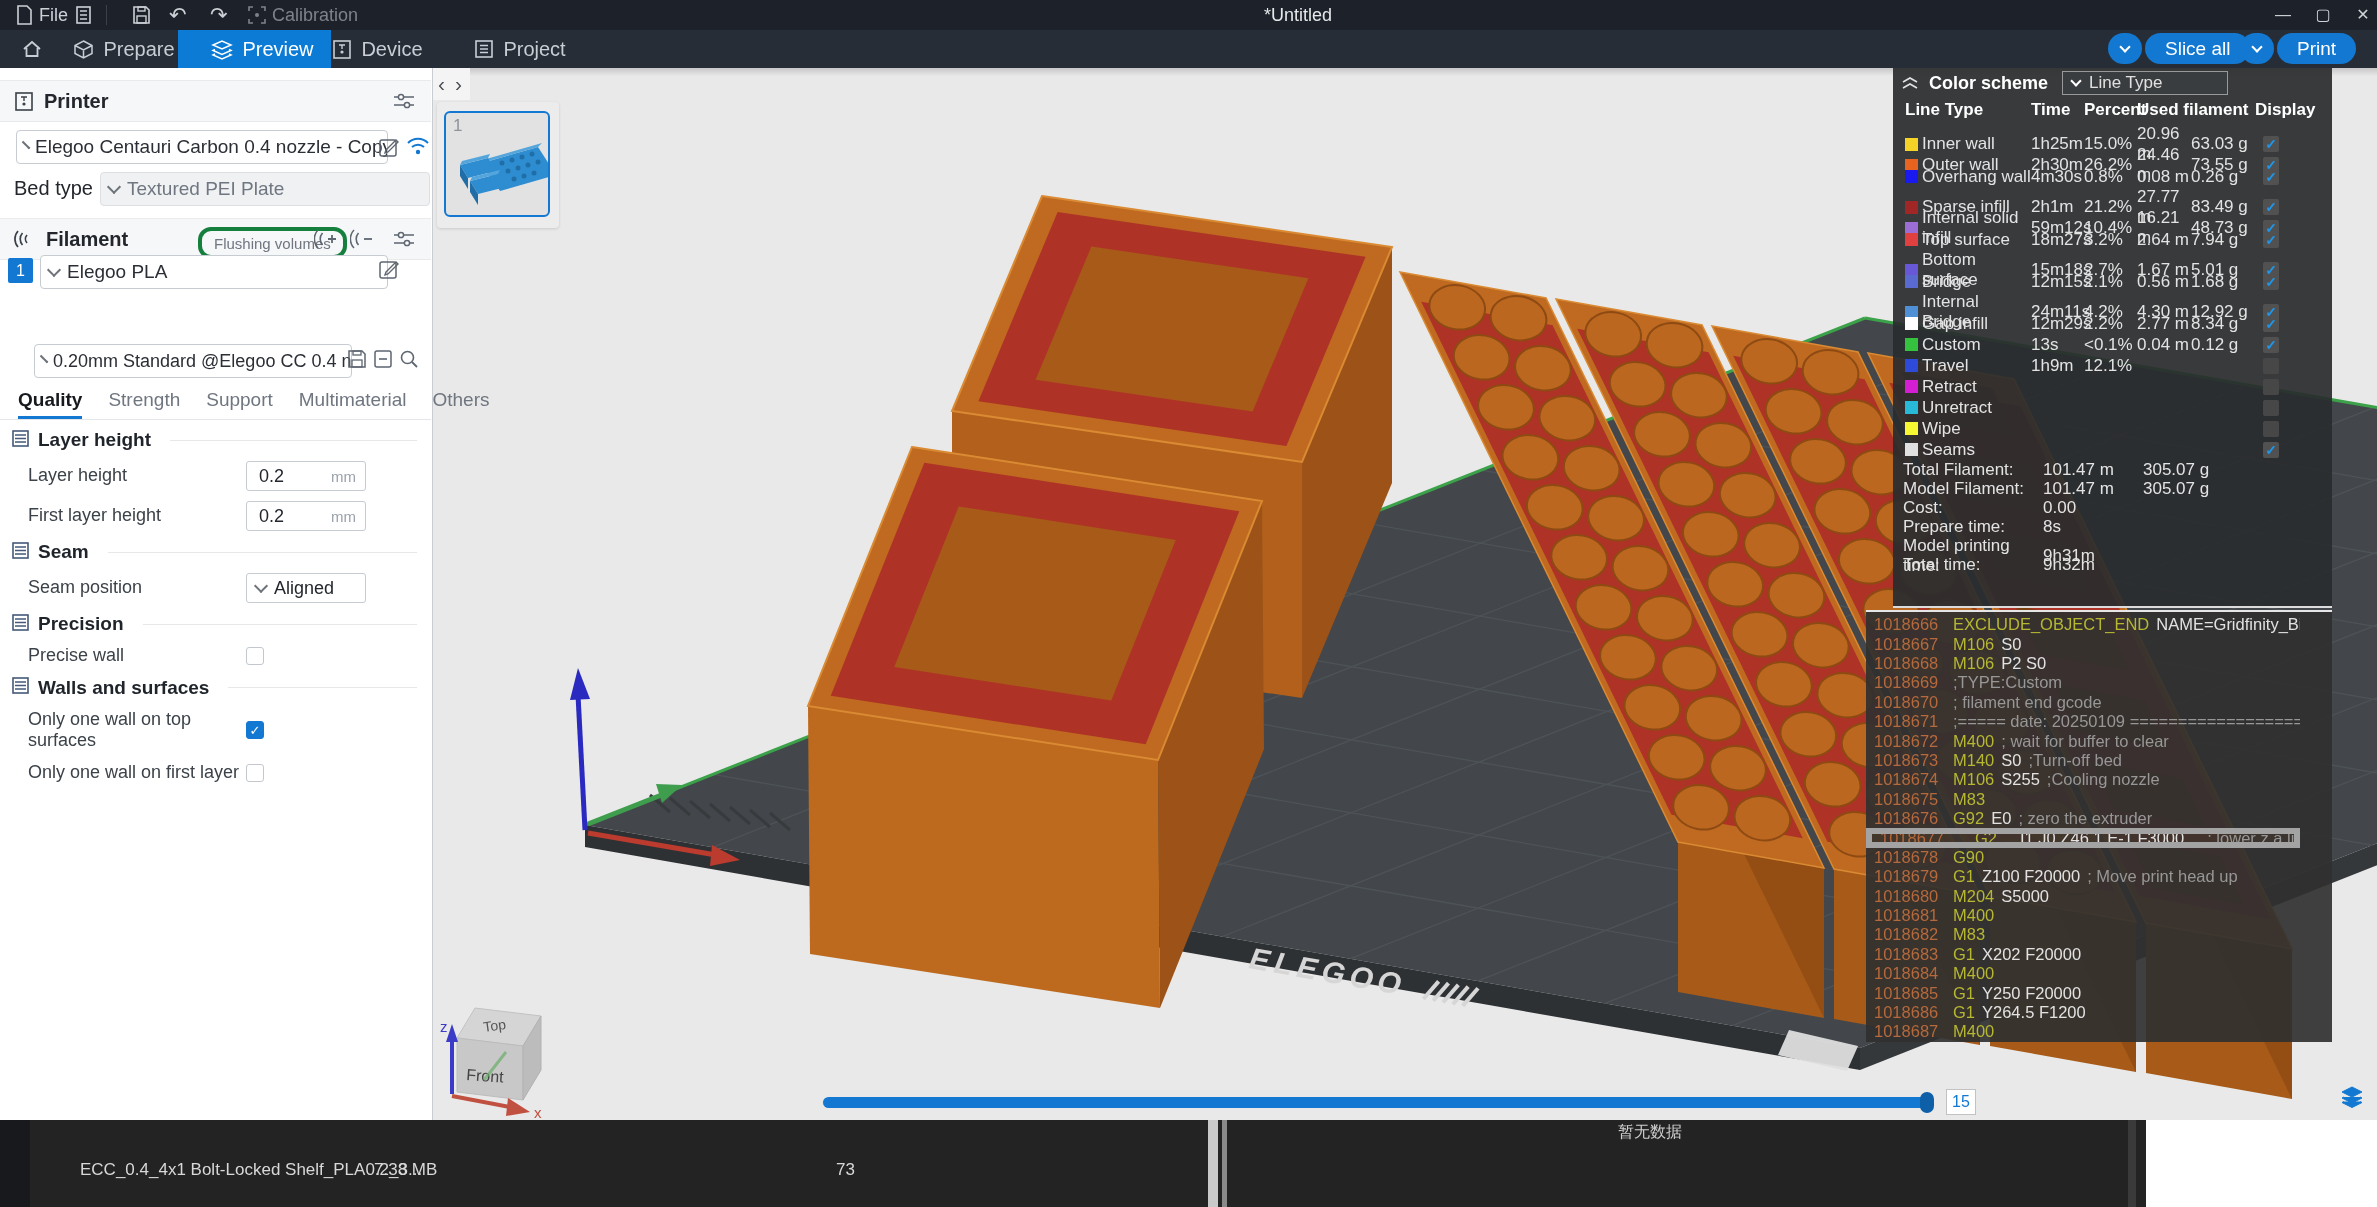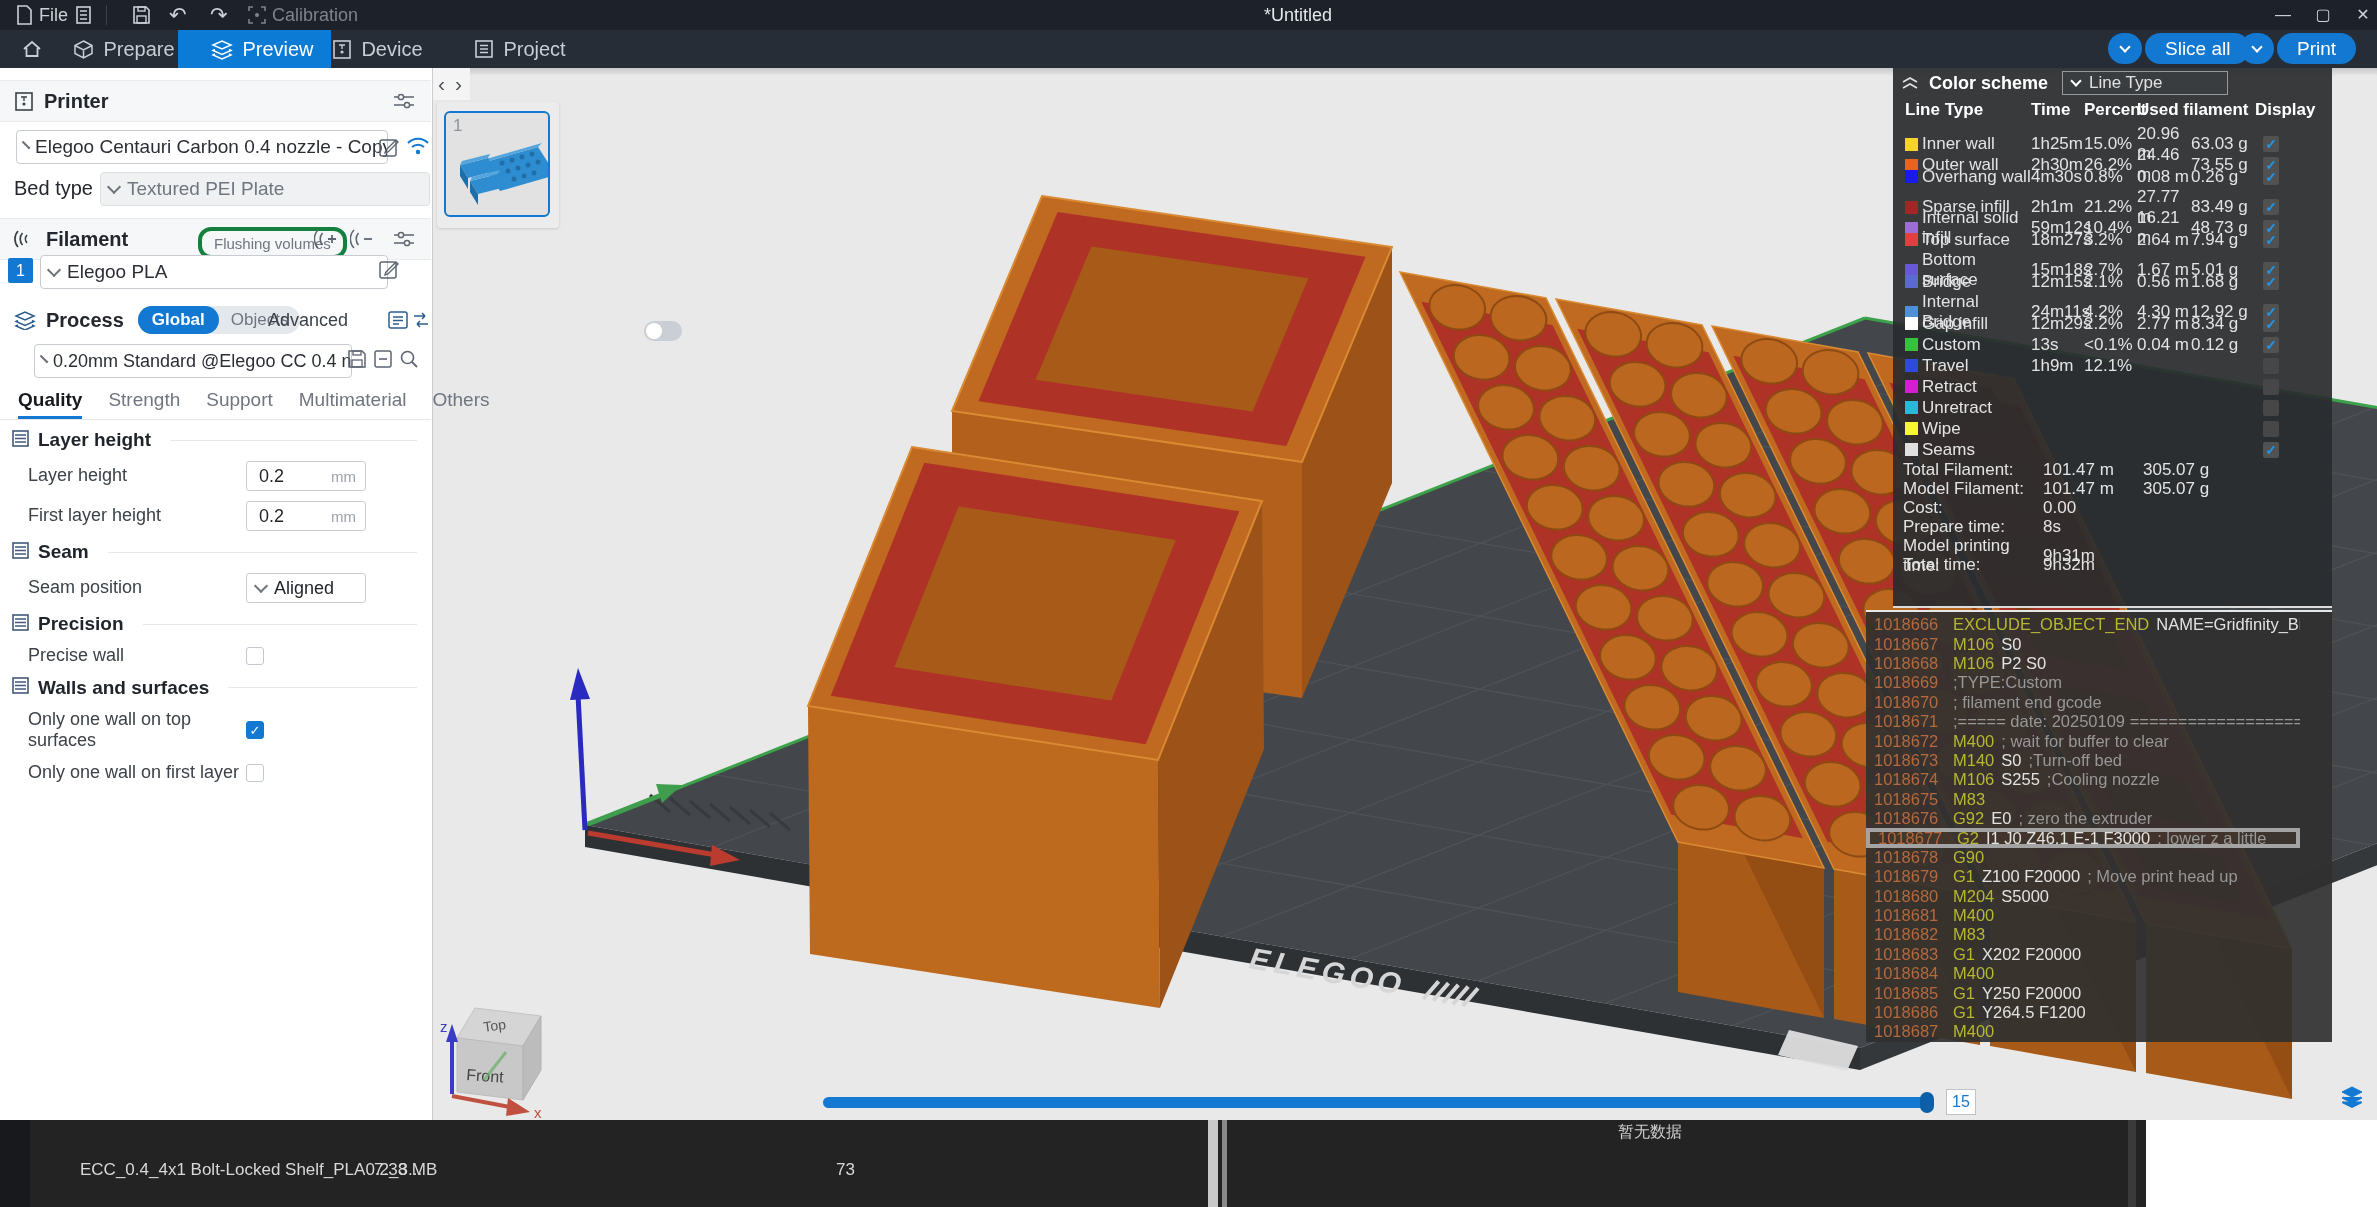--- a/index.html
+++ b/index.html
@@ -63,21 +63,21 @@
   .ltgrid{display:grid;grid-template-columns:29px 109px 53px 53px 54px 64px 1fr;align-items:center;height:21px;}
   #ltheadrow{font-weight:bold;color:#fff;height:24px;}
   .sw{width:13px;height:13px;margin-left:12px;}
   .cbx{width:16px;height:16px;background:#515151;border-radius:2px;margin-left:8px;color:#2196e8;font-size:14px;font-weight:bold;display:flex;align-items:center;justify-content:center;}
   .cbx.off{background:#474747;color:transparent;}
   #est{position:absolute;left:0;top:392px;width:439px;}
   #esttitle{font-weight:bold;color:#fff;font-size:18px;padding:4px 0 5px 10px;border-bottom:1px solid #e6e6e6;margin-bottom:5px;}
   .estrow{display:grid;grid-template-columns:140px 100px 1fr;padding-left:10px;height:19px;align-items:center;color:#e3e3e3;}
   #gpanel{left:1866px;top:610px;width:466px;height:432px;background:rgba(48,48,48,.92);z-index:7;border-top:2px solid #e6e6e6;padding-top:3px;box-sizing:border-box;}
   .grow{display:flex;width:434px;height:19.4px;align-items:center;font-size:16.5px;white-space:nowrap;overflow:hidden;box-sizing:border-box;padding-left:8px;}
-  .grow.sel{border:4px solid #a3a3a3;background:rgba(90,65,40,.25);}
+  .grow.sel{border:6px solid #a3a3a3;background:rgba(90,65,40,.25);gap:16px;}
   .gnum{width:72px;color:#b5693c;flex:none;}
   .gc-c{color:#b6b832;}.gc-p{color:#e2e2e2;}.gc-m{color:#979797;}
   .grow span{margin-right:7px;}
   
   #vslider{z-index:8;}
   #vtrack{position:absolute;left:2351px;top:213px;width:10px;height:762px;background:#1278d2;border-radius:5px;}
   .vthumb{position:absolute;width:24px;height:24px;border-radius:12px;background:#1278d2;color:#fff;text-align:center;line-height:22px;font-size:17px;font-weight:bold;}
   .vlabel{position:absolute;background:#fff;border-radius:3px;box-shadow:0 1px 3px #00000033;color:#1278d2;font-size:15px;text-align:right;padding:2px 6px;line-height:1.25;}
   #htrack{position:absolute;left:823px;top:1097px;width:1109px;height:11px;background:#1278d2;border-radius:6px;z-index:8;}
   #hthumb{position:absolute;left:1920px;top:1092px;width:14px;height:21px;border-radius:7px;background:#0d5fa8;z-index:9;}
@@ -238,39 +238,20 @@
     <div class="a" style="left:8px;top:190px;width:25px;height:25px;background:#1278d2;color:#fff;font-size:16px;display:flex;align-items:center;justify-content:center;border-radius:2px">1</div>
     <div class="combo" style="left:40px;top:187px;width:330px">
       <span class="chv"></span>
         <span>Elegoo PLA</span>
     </div>
     <svg class="icbtn" style="left:378px;top:190px" width="22" height="22" viewBox="0 0 22 22">
         <rect x="2" y="4" width="16" height="16" rx="2" fill="none" stroke="#5e6671" stroke-width="1.5"></rect>
         <path d="M8 14 18 4l2 2-10 10-3 1z" fill="none" stroke="#5e6671" stroke-width="1.4"></path>
       </svg>
 
-    <div class="sechead" style="top:232px;background:#fff;border:none">
-      <svg style="margin-left:14px" width="22" height="20" viewBox="0 0 22 20">
-          <path d="M2 6l9-4 9 4-9 4zM4 10.5l-2 1 9 4 9-4-2-1M4 15l-2 1 9 4 9-4-2-1" fill="none" stroke="#2c5e8f" stroke-width="1.5"></path>
-        </svg>
-      <span class="ttl">Process</span>
-      <div class="seg" style="margin-left:14px">
-        <span class="on">Global</span>
-        <span class="off">Objects</span>
-      </div>
-      <span class="a" style="left:268px;font-size:18px;color:#3c4249">Advanced</span>
-      <div class="tog a" style="left:344px;top:11px"></div>
-      <svg class="a" style="left:388px;top:10px" width="20" height="20" viewBox="0 0 20 20">
-          <rect x="1" y="2" width="18" height="16" rx="2" fill="none" stroke="#2c5e8f" stroke-width="1.5"></rect>
-          <path d="M5 7h10M5 10.5h10M5 14h6" stroke="#2c5e8f" stroke-width="1.4"></path>
-        </svg>
-      <svg class="a" style="left:411px;top:10px" width="20" height="20" viewBox="0 0 20 20">
-          <path d="M3 6h11m0 0-3-3m3 3-3 3M17 14H6m0 0 3-3m-3 3 3 3" fill="none" stroke="#2c5e8f" stroke-width="1.5"></path>
-        </svg>
-    </div>
     <div class="combo" style="left:34px;top:276px;width:300px;font-size:18px">
       <span class="chv"></span>
         <span>0.20mm Standard @Elegoo CC 0.4 noz...</span>
     </div>
     <svg class="icbtn" style="left:346px;top:280px" width="22" height="22" viewBox="0 0 22 22">
         <path d="M3 3h13l3 3v13H3z" fill="none" stroke="#5e6671" stroke-width="1.5"></path>
         <rect x="6" y="12" width="10" height="7" fill="none" stroke="#5e6671" stroke-width="1.3"></rect>
         <rect x="7" y="3" width="8" height="4" fill="none" stroke="#5e6671" stroke-width="1.3"></rect>
       </svg>
     <svg class="icbtn" style="left:372px;top:280px" width="22" height="22" viewBox="0 0 22 22">

